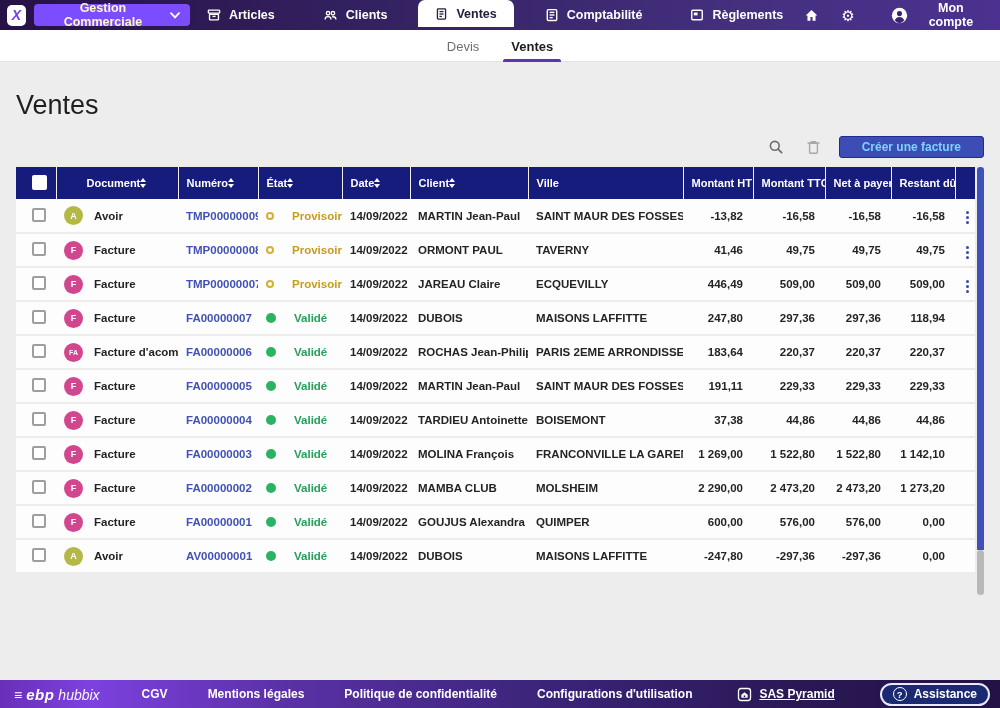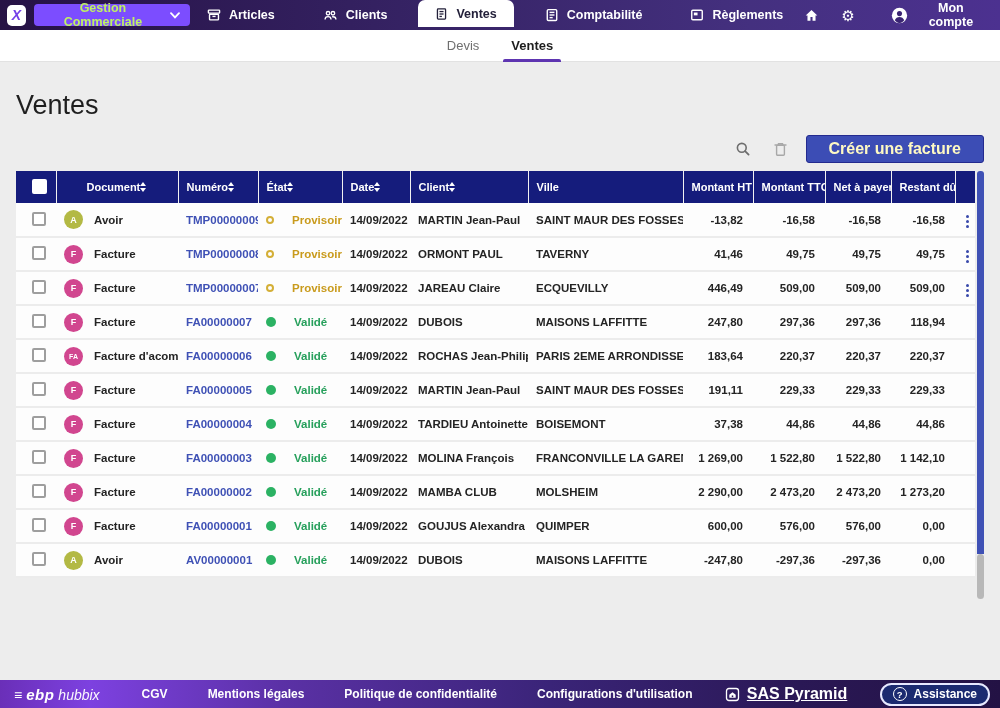--- a/index.html
+++ b/index.html
@@ -3,41 +3,41 @@
 <meta charset="utf-8">
 <style>
   * { margin:0; padding:0; box-sizing:border-box; }
   html,body { width:1000px; height:708px; overflow:hidden; }
   body { font-family:"Liberation Sans","DejaVu Sans",sans-serif; background:#ededed; position:relative; }
 
   
   .topbar { height:30px; display:flex; background:linear-gradient(90deg,#261245 0%,#33205f 35%,#44307f 75%,#4c3190 100%); }
   .brand { display:flex; align-items:center; gap:8px; padding-left:7px; width:205px; }
   .logo-box { width:21px; height:21px; background:#fff; border-radius:5px; display:flex; align-items:center; justify-content:center; color:#7440e8; font-weight:bold; font-style:italic; font-size:14px; }
-  .app-switcher { display:flex; align-items:center; gap:10px; background:#7c4dff; border:none; color:#bef264; font-weight:bold; font-size:12.5px; height:22px; padding:0 10px 0 12px; border-radius:4px; font-family:inherit; cursor:pointer; }
+  .app-switcher { display:flex; align-items:center; gap:10px; background:#7c4dff; border:none; color:#fef9c3; font-weight:bold; font-size:12.5px; height:22px; padding:0 10px 0 12px; border-radius:4px; font-family:inherit; cursor:pointer; }
   .main-tabs { flex:1; display:flex; justify-content:center; gap:14px; }
   .main-tab { display:flex; align-items:center; gap:8px; height:30px; padding:0 17px; background:transparent; border:none; color:#fff; font-weight:bold; font-size:12.5px; font-family:inherit; cursor:pointer; }
   .main-tab.active { background:#fff; color:#23203a; height:27px; border-radius:7px 7px 0 0; }
   .topbar-right { width:215px; display:flex; align-items:center; justify-content:flex-end; gap:14px; padding-right:14px; color:#fff; }
   .icon { display:inline-flex; align-items:center; justify-content:center; }
   .gear-glyph { font-size:15px; line-height:1; color:#fff; }
   .account { display:flex; align-items:center; gap:8px; background:none; border:none; color:#fff; font-weight:bold; font-size:12.5px; font-family:inherit; margin-left:18px; cursor:pointer; }
 
   
-  .subnav { height:32px; background:#fff; display:flex; align-items:center; justify-content:center; gap:16px; border-bottom:1px solid #e2e2e2; }
+  .subnav { height:32px; background:#fff; display:flex; justify-content:center; gap:16px; border-bottom:1px solid #e2e2e2; }
   .sub-tab { position:relative; height:32px; display:flex; align-items:center; padding:0 8px; background:none; border:none; font-family:inherit; font-size:13px; color:#6f6f6f; cursor:pointer; }
   .sub-tab.active { color:#1d1d1d; font-weight:bold; }
   .sub-tab.active::after { content:""; position:absolute; left:0; right:0; bottom:0; height:3px; background:#5e35b1; border-radius:2px 2px 0 0; }
 
   
   main { padding:0 16px; }
   h1.page-title { font-size:27px; font-weight:400; color:#1f1f1f; margin:28px 0 14px 0; }
   .actions-row { display:flex; align-items:center; justify-content:flex-end; gap:14px; margin-bottom:8px; }
   .icon-btn { background:none; border:none; cursor:pointer; display:flex; align-items:center; padding:4px; }
-  .create-btn { background:#3c4db5; border:1px solid #232a8f; color:#fef9c3; font-family:inherit; font-weight:bold; font-size:16px; height:28px; padding:0 22px; border-radius:3px; cursor:pointer; }
+  .create-btn { background:#3c4db5; border:1px solid #232a8f; color:#7dd3fc; font-family:inherit; font-weight:bold; font-size:12px; height:22px; padding:0 22px; border-radius:3px; cursor:pointer; }
 
   
   .table-area { display:flex; align-items:flex-start; }
   table { border-collapse:collapse; table-layout:fixed; width:959px; }
   thead th { background:#151c7c; color:#fff; font-size:11px; font-weight:bold; height:32px; text-align:left; padding:0 6px 0 8px; border-right:1px solid rgba(255,255,255,0.22); white-space:nowrap; overflow:hidden; }
   thead th:last-child { border-right:none; }
   thead th.th-document { padding-left:30px; }
   thead th.al-right { text-align:right; padding-right:10px; }
   .th-inner { display:inline-flex; align-items:center; }
   .sort { display:inline-flex; flex-direction:column; gap:2px; }
@@ -70,21 +70,21 @@
 
   
   footer { position:absolute; left:0; bottom:0; width:1000px; height:28px; display:flex; align-items:center; background:linear-gradient(90deg,#6a2fb8 0%,#7d41e0 9%,#5b31a6 28%,#3a2478 55%,#2a1855 80%,#231244 100%); color:#fff; padding:0 10px 0 14px; }
   .ebp-logo { display:flex; align-items:baseline; gap:4px; margin-right:36px; }
   .ebp-bars { font-weight:bold; font-size:14px; }
   .ebp-name { font-weight:bold; font-style:italic; font-size:15px; letter-spacing:0.5px; }
   .ebp-suffix { font-style:italic; font-size:14px; opacity:0.95; }
   .footer-links { display:flex; gap:34px; }
   .footer-link { color:#fff; font-size:12px; font-weight:bold; background:none; border:none; font-family:inherit; cursor:pointer;margin-left:6px; }
   .company { display:flex; align-items:center; gap:7px; margin-left:auto; }
-  .company-link { color:#fff; font-size:16px; font-weight:bold; text-decoration:underline; cursor:pointer; }
+  .company-link { color:#fff; font-size:12px; font-weight:bold; text-decoration:underline; cursor:pointer; }
   .assistance { margin-left:auto; display:flex; align-items:center; gap:7px; background:#1b2a70; border:2px solid #e7e9ff; border-radius:13px; height:23px; padding:0 11px; color:#fff; font-family:inherit; font-weight:bold; font-size:12px; cursor:pointer; }
   .q-circle { width:14px; height:14px; border:1.5px solid #fff; border-radius:50%; display:inline-flex; align-items:center; justify-content:center; font-size:9.5px; font-weight:bold; }
 </style>
 </head>
 <body>
 
 <header class="topbar">
   <div class="brand">
     <div class="logo-box">
         <span>X</span>

